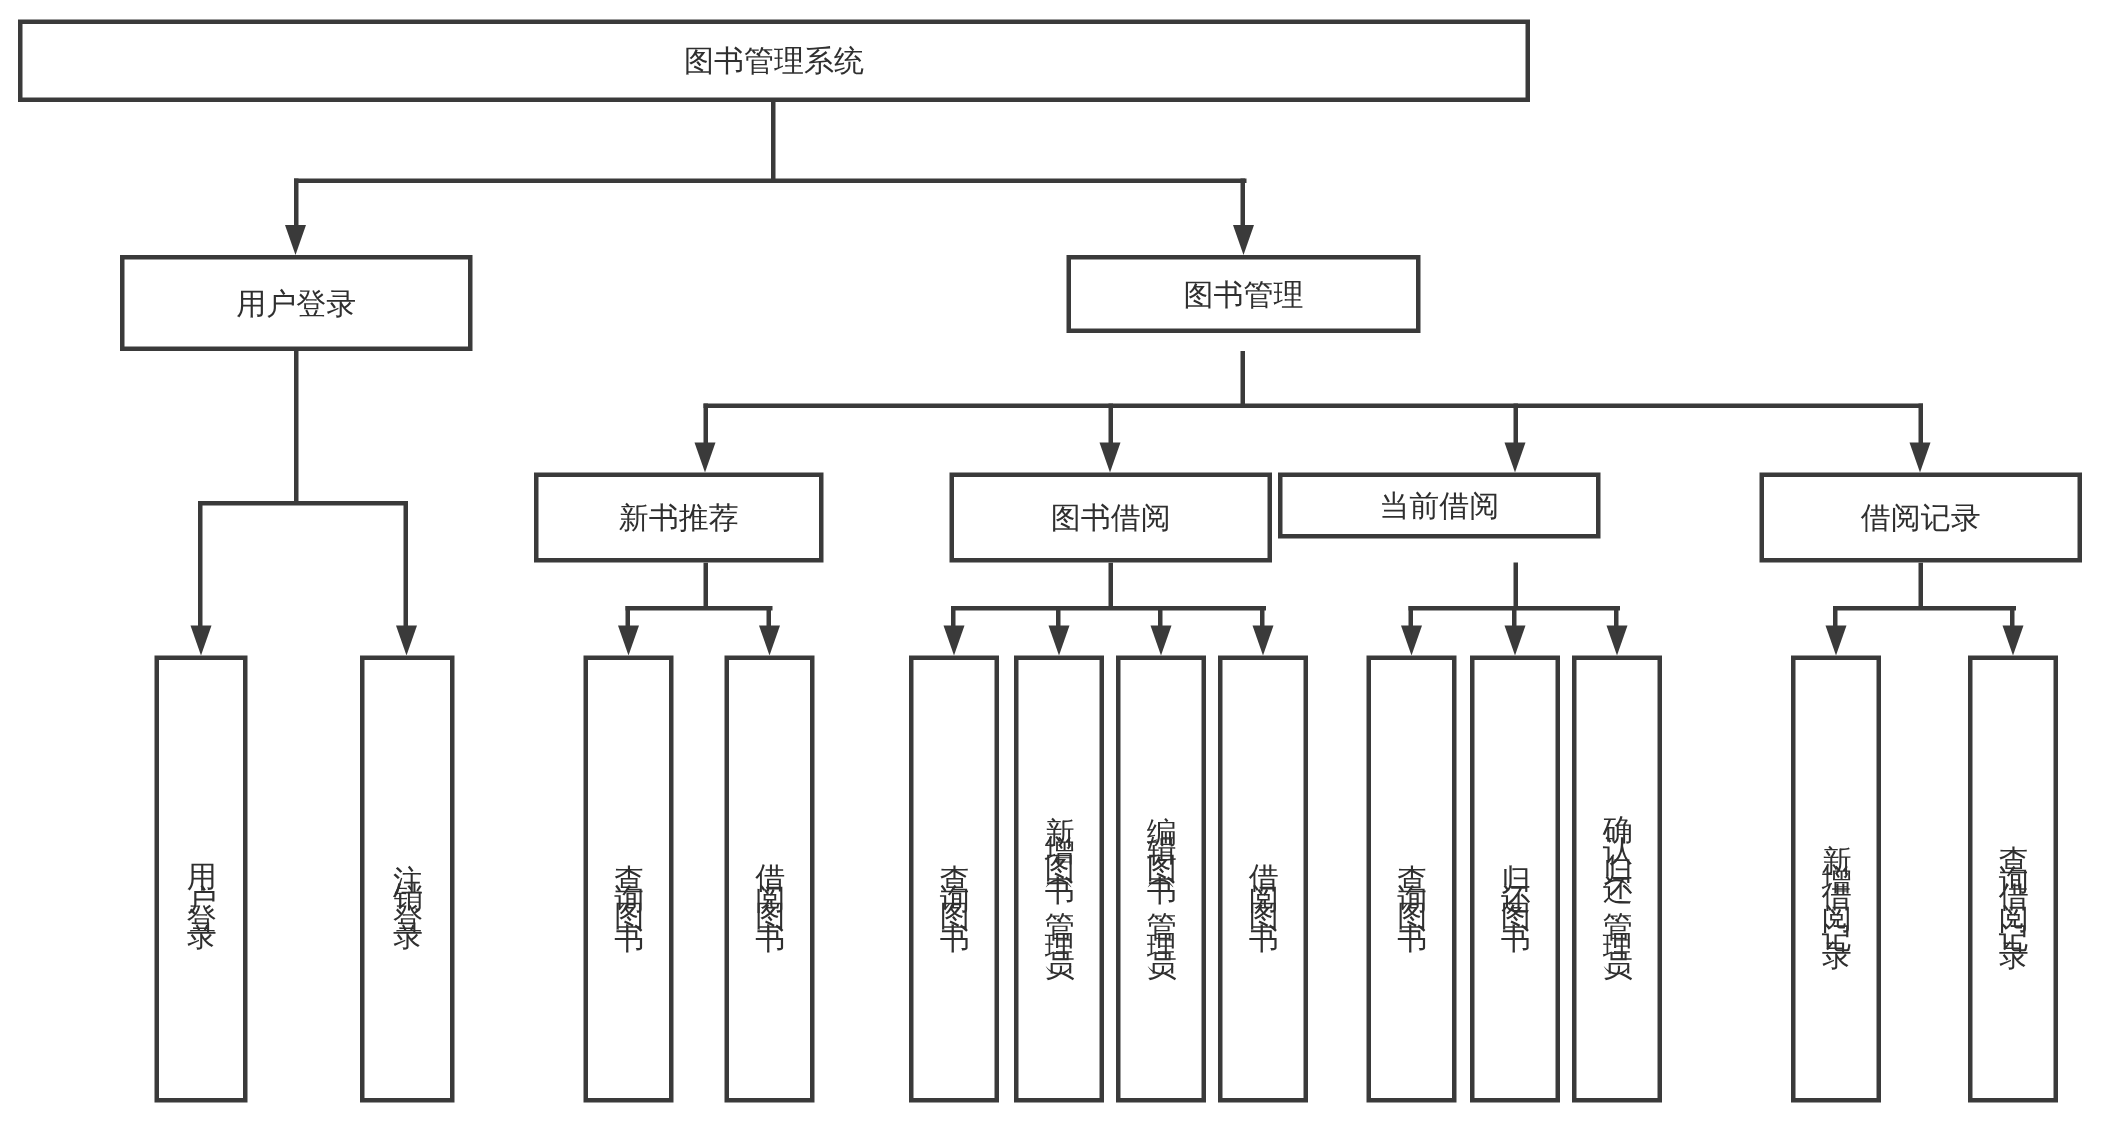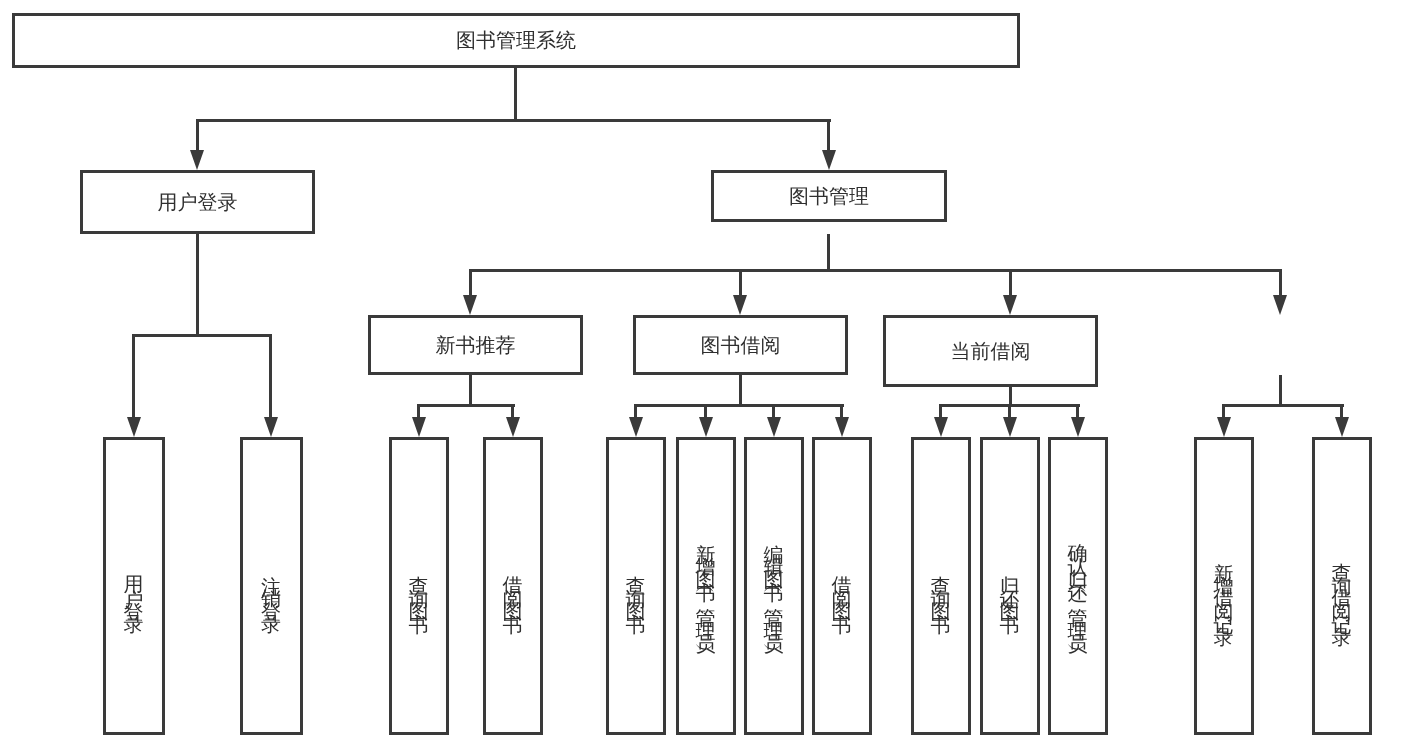--- a/index.html
+++ b/index.html
@@ -119,26 +119,27 @@
     <div class="vl" style="left:1340px;top:404px;height:14px"></div>
     <div class="ar" style="left:1335px;top:417px"></div>
   </div>
 
   <div class="node" style="left:12px;top:13px;width:1008px;height:55px">图书管理系统</div>
 
   <div class="node" style="left:80px;top:170px;width:235px;height:64px">用户登录</div>
 
   <div class="node" style="left:711px;top:170px;width:236px;height:52px">图书管理</div>
 
-  <div class="node" style="left:368px;top:315px;width:215px;height:60px">新书推荐</div>
+  <div class="node" style="left:356px;top:315px;width:193px;height:60px">新书推荐</div>
 
   <div class="node" style="left:633px;top:315px;width:215px;height:60px">图书借阅</div>
 
-  <div class="node" style="left:883px;top:315px;width:215px;height:72px">当前借阅</div>
+  <div class="node" style="left:852px;top:315px;width:215px;height:44px">当前借阅</div>
 
+  <div class="node" style="left:1173px;top:315px;width:215px;height:60px">借阅记录</div>
 
   <div class="leaf" style="left:103px;top:437px;width:62px;height:298px">
     <span class="vtext">用户登录</span>
   </div>
 
   <div class="leaf" style="left:240px;top:437px;width:63px;height:298px">
     <span class="vtext">注销登录</span>
   </div>
 
   <div class="leaf" style="left:389px;top:437px;width:60px;height:298px">

